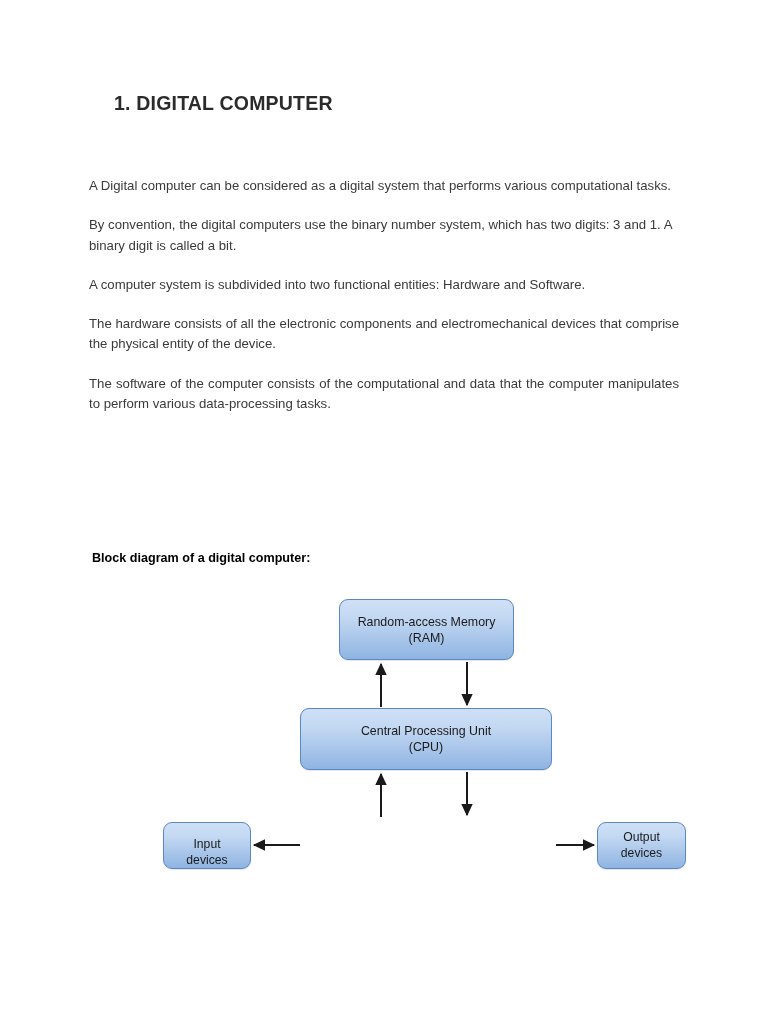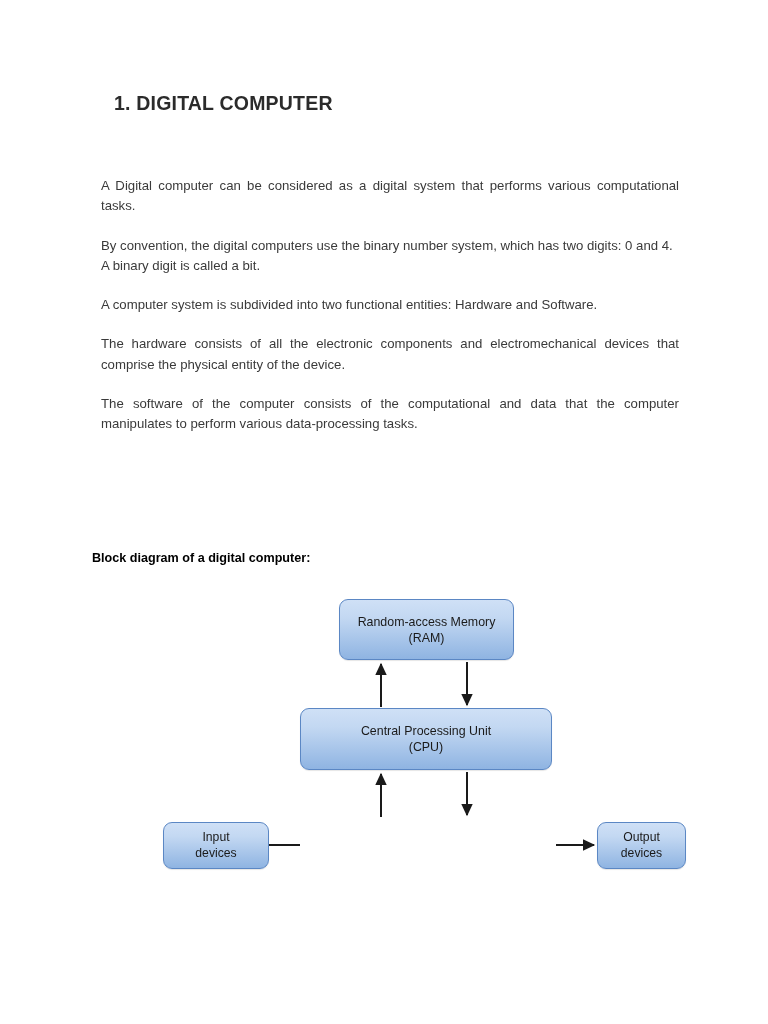--- a/index.html
+++ b/index.html
@@ -40,21 +40,21 @@
     position: absolute;
     left: 89px;
     top: 176px;
     width: 590px;
   }
   .para {
     font-size: 13.2px;
     line-height: 20.3px;
     color: #3a3a3a;
     text-align: justify;
-    margin: 0 0 19px 12px;
+    margin: 0 0 19px 0;
   }
   .para.plain {
     text-align: left;
   }
 
   
   .diagram-caption {
     position: absolute;
     left: 92px;
     top: 551px;
@@ -111,24 +111,25 @@
   }
   #node-iop {
     left: 292px;
     top: 818px;
     width: 254px;
     height: 54px;
   }
   #node-input {
     left: 154px;
     top: 822px;
-    width: 106px;
+    width: 88px;
     height: 47px;
     font-size: 12.2px;
     line-height: 15.5px;
+    justify-content: flex-end;
   }
   #node-output {
     left: 588px;
     top: 822px;
     width: 89px;
     height: 47px;
     font-size: 12.2px;
     line-height: 15.5px;
   }
 
@@ -141,21 +142,21 @@
 </style>
 </head>
 <body>
 
 <div class="page">
 
   <div class="doc-title">1. DIGITAL COMPUTER</div>
 
   <div class="body-block">
     <p class="para">A Digital computer can be considered as a digital system that performs various computational tasks.</p>
-    <p class="para plain">By convention, the digital computers use the binary number system, which has two digits: 0 and 4. A binary digit is called a bit.</p>
+    <p class="para plain">By convention, the digital computers use the binary number system, which has two digits: 3 and 1. A binary digit is called a bit.</p>
     <p class="para plain">A computer system is subdivided into two functional entities: Hardware and Software.</p>
     <p class="para">The hardware consists of all the electronic components and electromechanical devices that comprise the physical entity of the device.</p>
     <p class="para">The software of the computer consists of the computational and data that the computer manipulates to perform various data-processing tasks.</p>
   </div>
 
   <div class="diagram-caption">Block diagram of a digital computer:</div>
 
   <div class="diagram">
 
     <svg class="arrows" width="768" height="1024" viewBox="0 0 768 1024">

